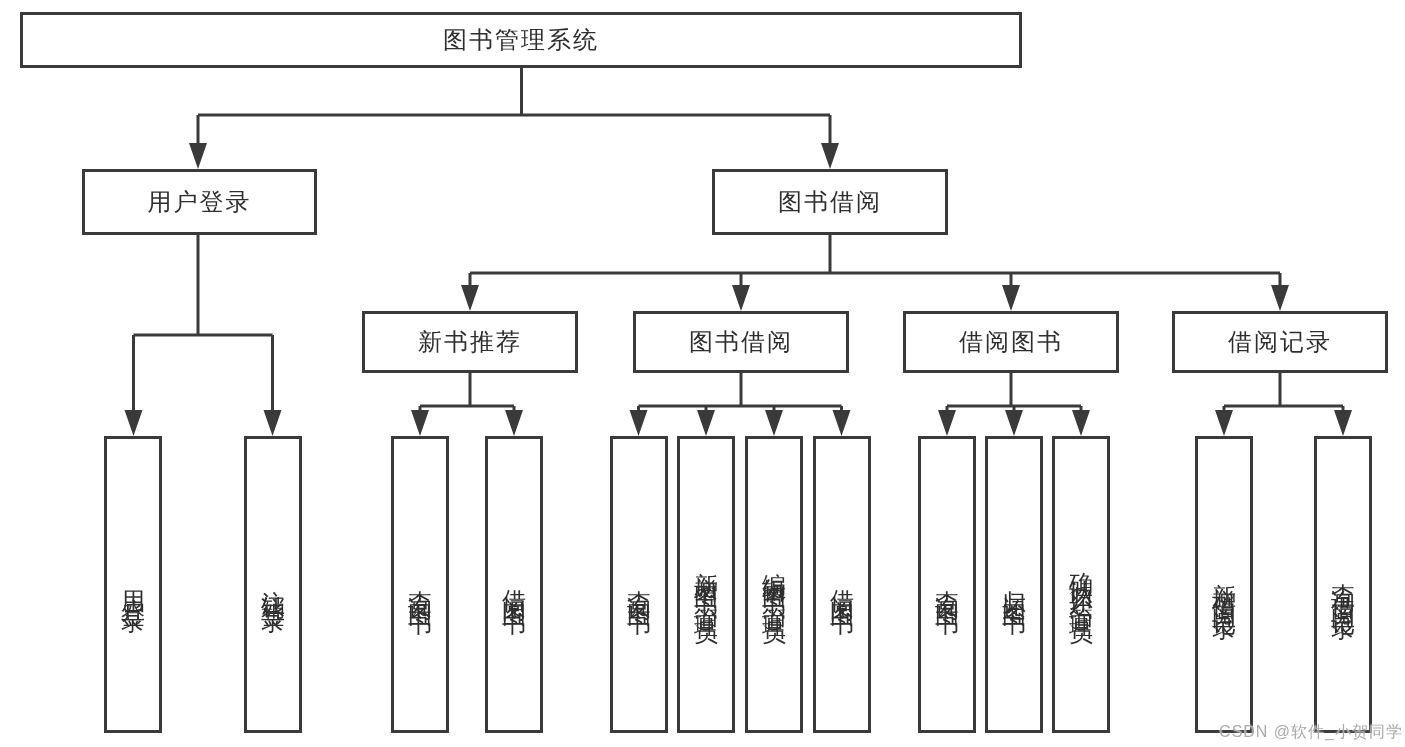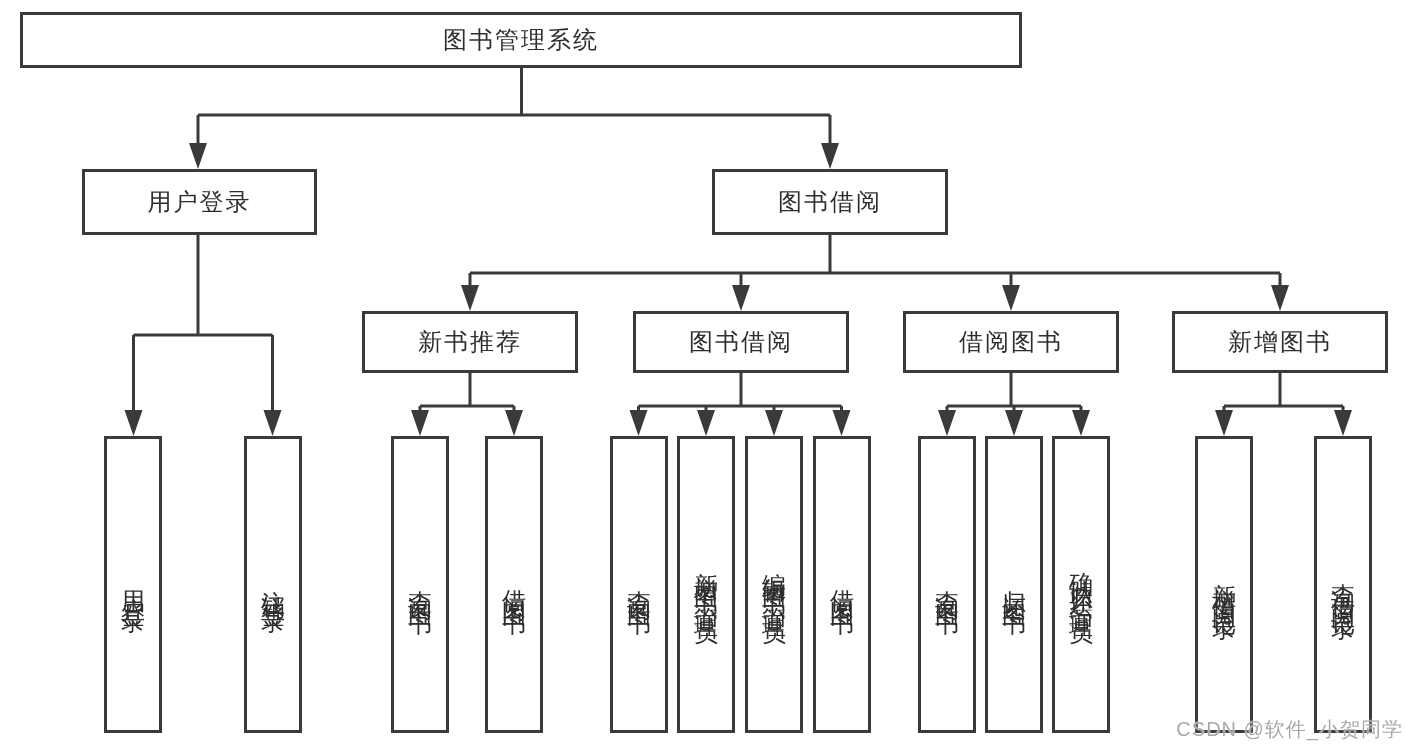--- a/index.html
+++ b/index.html
@@ -23,21 +23,21 @@
     box-sizing:border-box;border:3px solid var(--line,#3a3a3a);
     background:#fff;
     display:flex;align-items:center;justify-content:center;
   }
   .vtext{
     writing-mode:vertical-rl;text-orientation:mixed;
     font-size:24px;line-height:1;letter-spacing:7px;white-space:nowrap;
   }
   .watermark{
     position:absolute;right:2px;bottom:4px;z-index:5;
-    font-size:20px;letter-spacing:1px;
+    font-size:16px;letter-spacing:1px;
     color:var(--watermark,#a9a9a9);
     text-shadow:0 0 2px #ffffff;
     white-space:nowrap;
   }
 </style>
 </head>
 <body>
 
 <div class="canvas">
 
@@ -81,21 +81,21 @@
   <div class="node" style="left:362px;top:311px;width:216px;height:62px">
     <span>新书推荐</span>
   </div>
   <div class="node" style="left:633px;top:311px;width:216px;height:62px">
     <span>图书借阅</span>
   </div>
   <div class="node" style="left:903px;top:311px;width:216px;height:62px">
     <span>借阅图书</span>
   </div>
   <div class="node" style="left:1172px;top:311px;width:216px;height:62px">
-    <span>新增图书</span>
+    <span>借阅记录</span>
   </div>
 
   <div class="leaf" style="left:104px">
     <span class="vtext">用户登录</span>
   </div>
   <div class="leaf" style="left:244px">
     <span class="vtext">注销登录</span>
   </div>
 
   <div class="leaf" style="left:391px">

